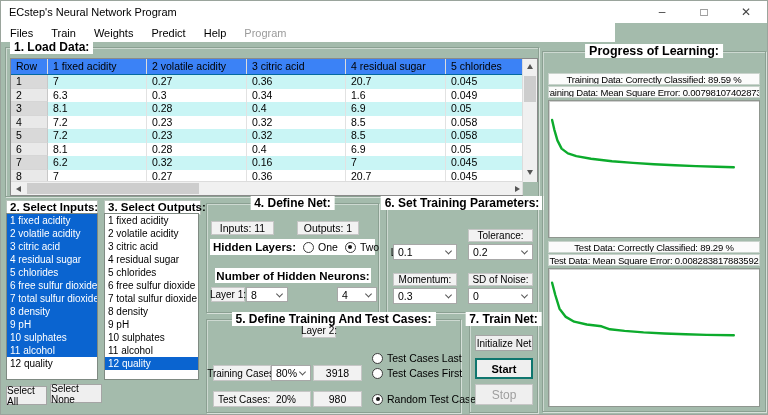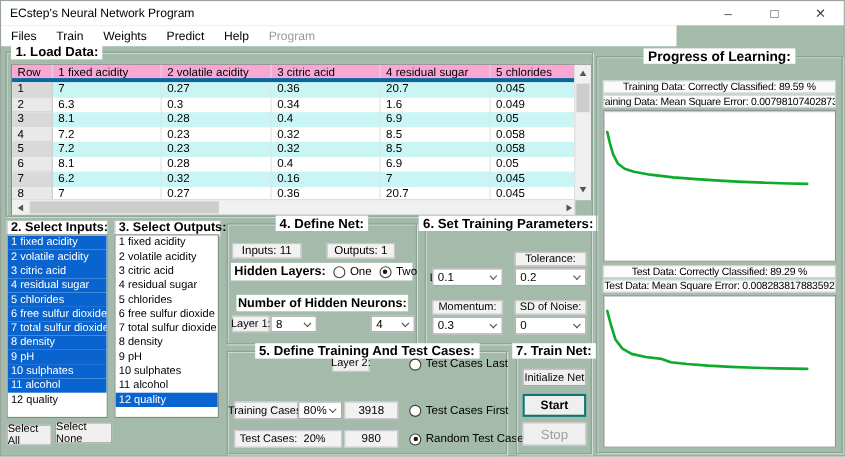--- a/index.html
+++ b/index.html
@@ -20,21 +20,21 @@
 
   
   .groupbox { position:absolute; border:1px solid #8ba092; box-shadow:1px 1px 0 rgba(255,255,255,.55), inset 1px 1px 0 rgba(255,255,255,.45); }
   .group-label { position:absolute; top:-8px; background:#ffffff; padding:0 4px; font-weight:bold; font-size:12px; white-space:nowrap; line-height:14px; }
   .group-label.center { left:50%; transform:translateX(-50%); }
 
   
   #load-data-group { left:4px; top:46px; width:534px; height:150px; }
   #table-wrap { position:absolute; left:4px; top:10px; width:528px; height:138px; background:#fff; border:1px solid #8a8a8a; display:flex; }
   #table-main { width:513px; display:flex; flex-direction:column; }
-  #table-header-row { display:flex; height:16px; background:#f9a8d4; border-bottom:4px solid #0369a1; }
+  #table-header-row { display:flex; height:16px; background:#3b82f6; border-bottom:1px solid #0369a1; }
   .th { font-size:10.5px; padding:1px 0 0 5px; border-right:1px solid #dcdcdc; white-space:nowrap; overflow:hidden; }
   #table-body { display:flex; flex-direction:column; }
   .tr { display:flex; height:13.5px; background:#ffffff; }
   .tr.alt .td { background:#c9f5f5; }
   .td { font-size:10.5px; padding:0 0 0 5px; border-right:1px solid #e2e2e2; white-space:nowrap; overflow:hidden; line-height:13.5px; }
   .td.rowhead { background:#e9e9e9 !important; border-right:1px solid #c8c8c8; border-bottom:1px solid #d6d6d6; }
   .tr.alt .td.rowhead { background:#d9d9d9 !important; }
   .c0 { width:37px; } .c1 { width:99px; } .c2 { width:100px; } .c3 { width:99px; } .c4 { width:100px; } .c5 { flex:1; border-right:none; }
 
   
@@ -292,21 +292,21 @@
       </div>
     <div class="flatbox" style="left:81px;top:69px;width:65px;height:13px;font-size:10px;">SD of Noise:</div>
     <div class="combo" style="left:81px;top:84px;width:65px;height:16px;">
         <span>0</span>
         <span class="chev"></span>
       </div>
   </div>
 
   <div id="cases-group" class="groupbox">
     <span class="group-label center">5. Define Training And Test Cases:</span>
-    <span class="radio" id="radio-last" style="position:absolute;left:165px;top:5px;">
+    <span class="radio" id="radio-last" style="position:absolute;left:165px;top:32px;">
         <span class="circle"></span>
         <span>Test Cases Last</span>
       </span>
     <div class="flatbox" style="left:6px;top:45px;width:58px;height:16px;font-size:10px;">Training Cases:</div>
     <div class="combo" style="left:64px;top:45px;width:40px;height:16px;">
         <span>80%</span>
         <span class="chev"></span>
       </div>
     <div class="flatbox" style="left:106px;top:45px;width:49px;height:16px;">3918</div>
     <span class="radio" id="radio-first" style="position:absolute;left:165px;top:47px;">

